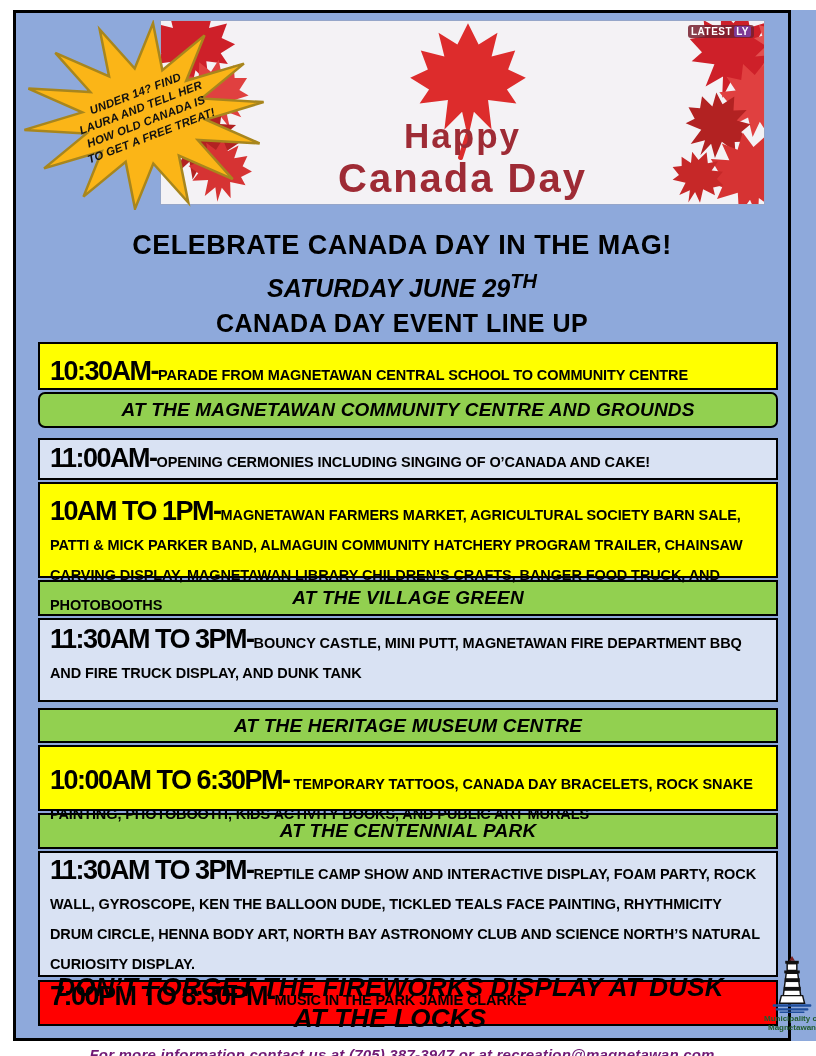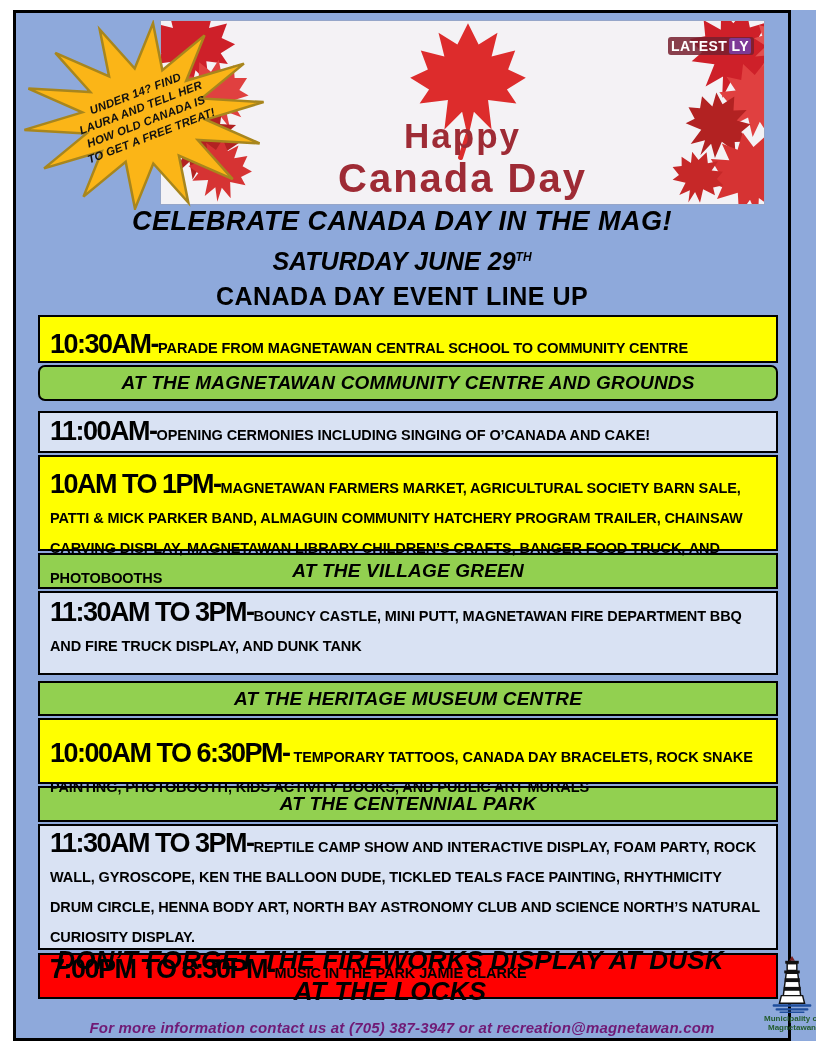--- a/index.html
+++ b/index.html
@@ -20,38 +20,38 @@
     background:#F4F2F5;border:1px solid #96a6c9;overflow:hidden;
   }
   .banner svg.leaves{position:absolute;left:0;top:0;width:603px;height:183px;}
   .banner-title{
     position:absolute;left:0;top:96px;width:603px;text-align:center;
     color:#9E2B35;font-weight:bold;letter-spacing:2px;line-height:1.1;
   }
   .banner-title .bt1{font-size:35px;}
   .banner-title .bt2{font-size:40px;}
   .latest{
-    position:absolute;top:16px;right:10px;font-size:14px;font-weight:bold;color:#fff;
+    position:absolute;top:4px;right:10px;font-size:10px;font-weight:bold;color:#fff;
     background:rgba(118,32,46,.85);border-radius:3px;padding:1px 3px;letter-spacing:.5px;
   }
   .latest .ly{background:#7d3a96;border-radius:2px;padding:0 2px;margin-left:2px;}
   
   .starburst{position:absolute;left:4px;top:7px;width:247px;height:190px;z-index:6;}
   .starburst svg{position:absolute;inset:0;width:247px;height:190px;}
   .star-text{
     position:absolute;inset:0;display:flex;flex-direction:column;align-items:center;justify-content:center;
     transform:rotate(-21deg);font-style:italic;font-weight:bold;font-size:11.5px;line-height:15px;
     color:#111;text-align:center;letter-spacing:.2px;
   }
   
   .head-spacer{height:192px;}
   .headings{text-align:center;color:#000;}
-  .hl1{font-style:italic;font-weight:bold;font-size:27px;line-height:32px;padding-top:0;letter-spacing:.5px;}
+  .hl1{font-weight:bold;font-size:27px;line-height:32px;padding-top:24px;letter-spacing:.5px;}
   .hl2{font-style:italic;font-weight:bold;font-size:25px;line-height:32px;margin-top:4px;}
-  .hl2 sup{font-size:12px;}
+  .hl2 sup{font-size:20px;}
   .hl3{font-weight:bold;font-size:25px;line-height:30px;margin-top:4px;letter-spacing:.5px;}
   
   .bars{margin:4px 10px 0 22px;}
   .bar{border:2px solid #000;margin-top:2px;padding:0 10px;box-sizing:content-box;color:#000;}
   .bar.yellow{background:var(--event-yellow,#FFFF00);}
   .bar.green{background:var(--venue-green,#92D050);display:flex;align-items:center;justify-content:center;}
   .bar.light{background:var(--event-light,#D9E2F3);}
   .bar.red{background:var(--notice-red,#FF0000);display:flex;align-items:center;justify-content:center;}
   .venue-label{font-style:italic;font-weight:bold;font-size:19px;letter-spacing:.2px;text-align:center;}
   .bar.red .venue-label{font-size:26px;padding-right:36px;}

